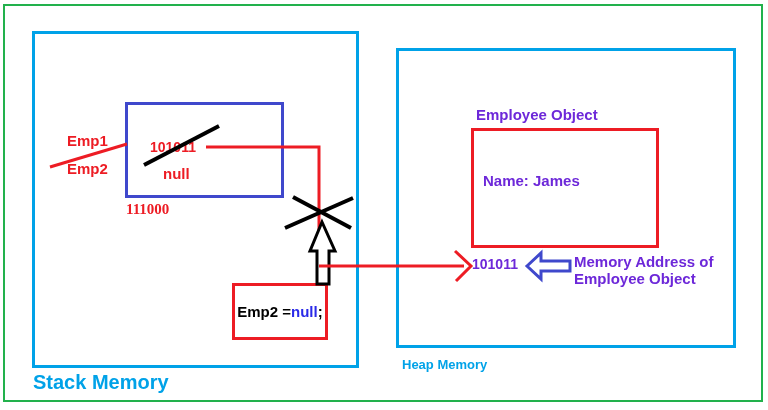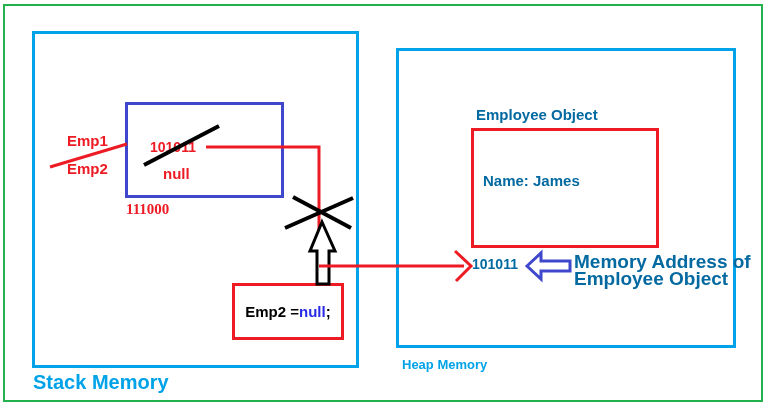--- a/index.html
+++ b/index.html
@@ -6,41 +6,41 @@
   .canvas{
     position:relative;width:768px;height:410px;background:#ffffff;overflow:hidden;
     font-family:"Liberation Sans", sans-serif;font-weight:bold;
   }
   .abs{position:absolute;box-sizing:border-box;}
   
   .outer-frame{left:3px;top:4px;width:760px;height:398px;border:2px solid #22B14C;}
   .stack-box{left:32px;top:31px;width:327px;height:337px;border:3px solid #00A2E8;}
   .heap-box{left:396px;top:48px;width:340px;height:300px;border:3px solid #00A2E8;}
   .var-box{left:125px;top:102px;width:159px;height:96px;border:3px solid #3F48CC;}
-  .stmt-box{left:232px;top:283px;width:112px;height:57px;border:3px solid #ED1C24;
+  .stmt-box{left:232px;top:283px;width:96px;height:57px;border:3px solid #ED1C24;
             display:flex;align-items:center;justify-content:center;font-size:15px;color:#000;}
   .obj-box{left:471px;top:128px;width:188px;height:120px;border:3px solid #ED1C24;}
   
   .txt{position:absolute;white-space:nowrap;line-height:1.1;}
   .red{color:#ED1C24;}
   .cyan{color:#00A2E8;}
-  .blue{color:#0369a1;}
+  .blue{color:#6d28d9;}
   .kw{color:#2A2AE8;}
   .lbl-emp1{left:67px;top:133px;font-size:15px;}
   .lbl-emp2{left:67px;top:161px;font-size:15px;}
   .val-old{left:150px;top:140px;font-size:14px;}
   .val-null{left:163px;top:166px;font-size:15px;}
   .box-addr{left:126px;top:201px;font-size:15px;font-family:Liberation Serif, serif;}
   .stack-label{left:33px;top:371px;font-size:20px;}
   .heap-label{left:402px;top:358px;font-size:13px;}
   .obj-title{left:476px;top:107px;font-size:15px;}
   .field-1{left:483px;top:142px;font-size:15px;}
   .field-2{left:483px;top:173px;font-size:15px;}
   .heap-addr{left:472px;top:257px;font-size:14px;}
-  .addr-note{left:574px;top:254px;font-size:19px;line-height:16.5px;white-space:nowrap;}
+  .addr-note{left:574px;top:254px;font-size:15px;line-height:16.5px;white-space:nowrap;}
   
   .overlay{position:absolute;left:0;top:0;width:768px;height:410px;pointer-events:none;}
 </style>
 </head>
 <body>
 
 <div class="canvas">
 
   <div class="abs outer-frame"></div>
   <div class="abs stack-box"></div>

